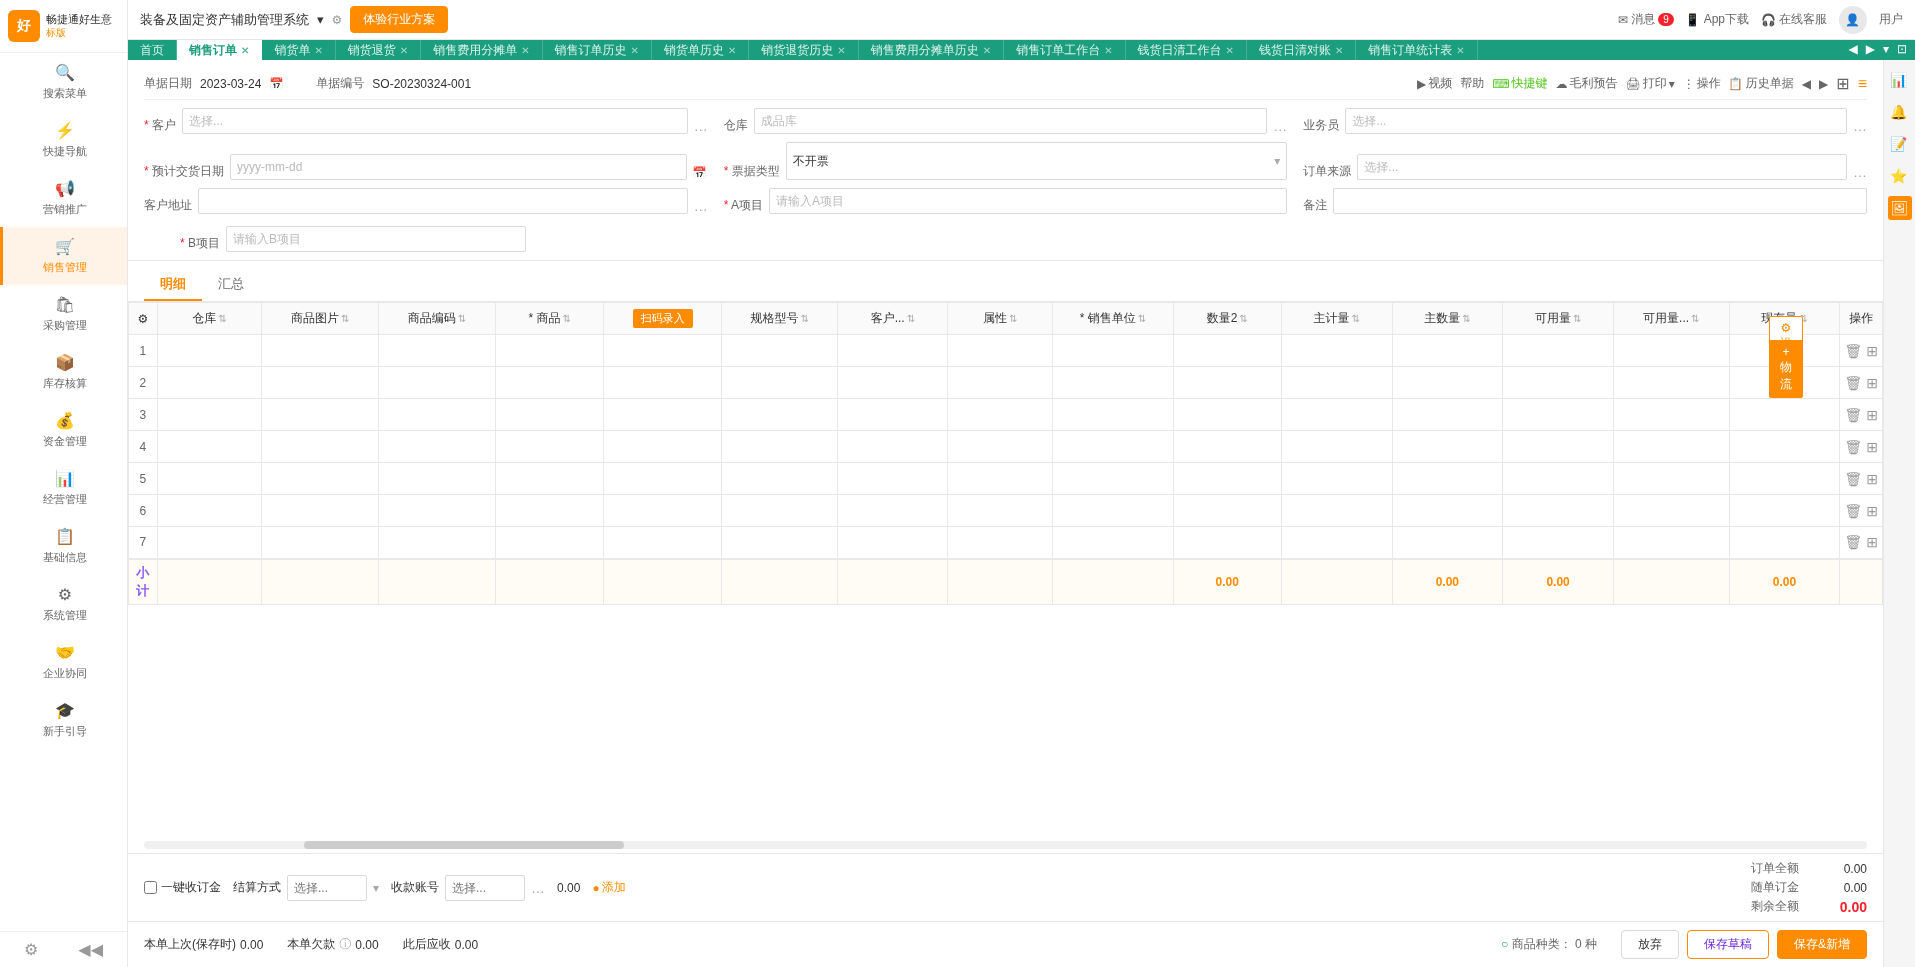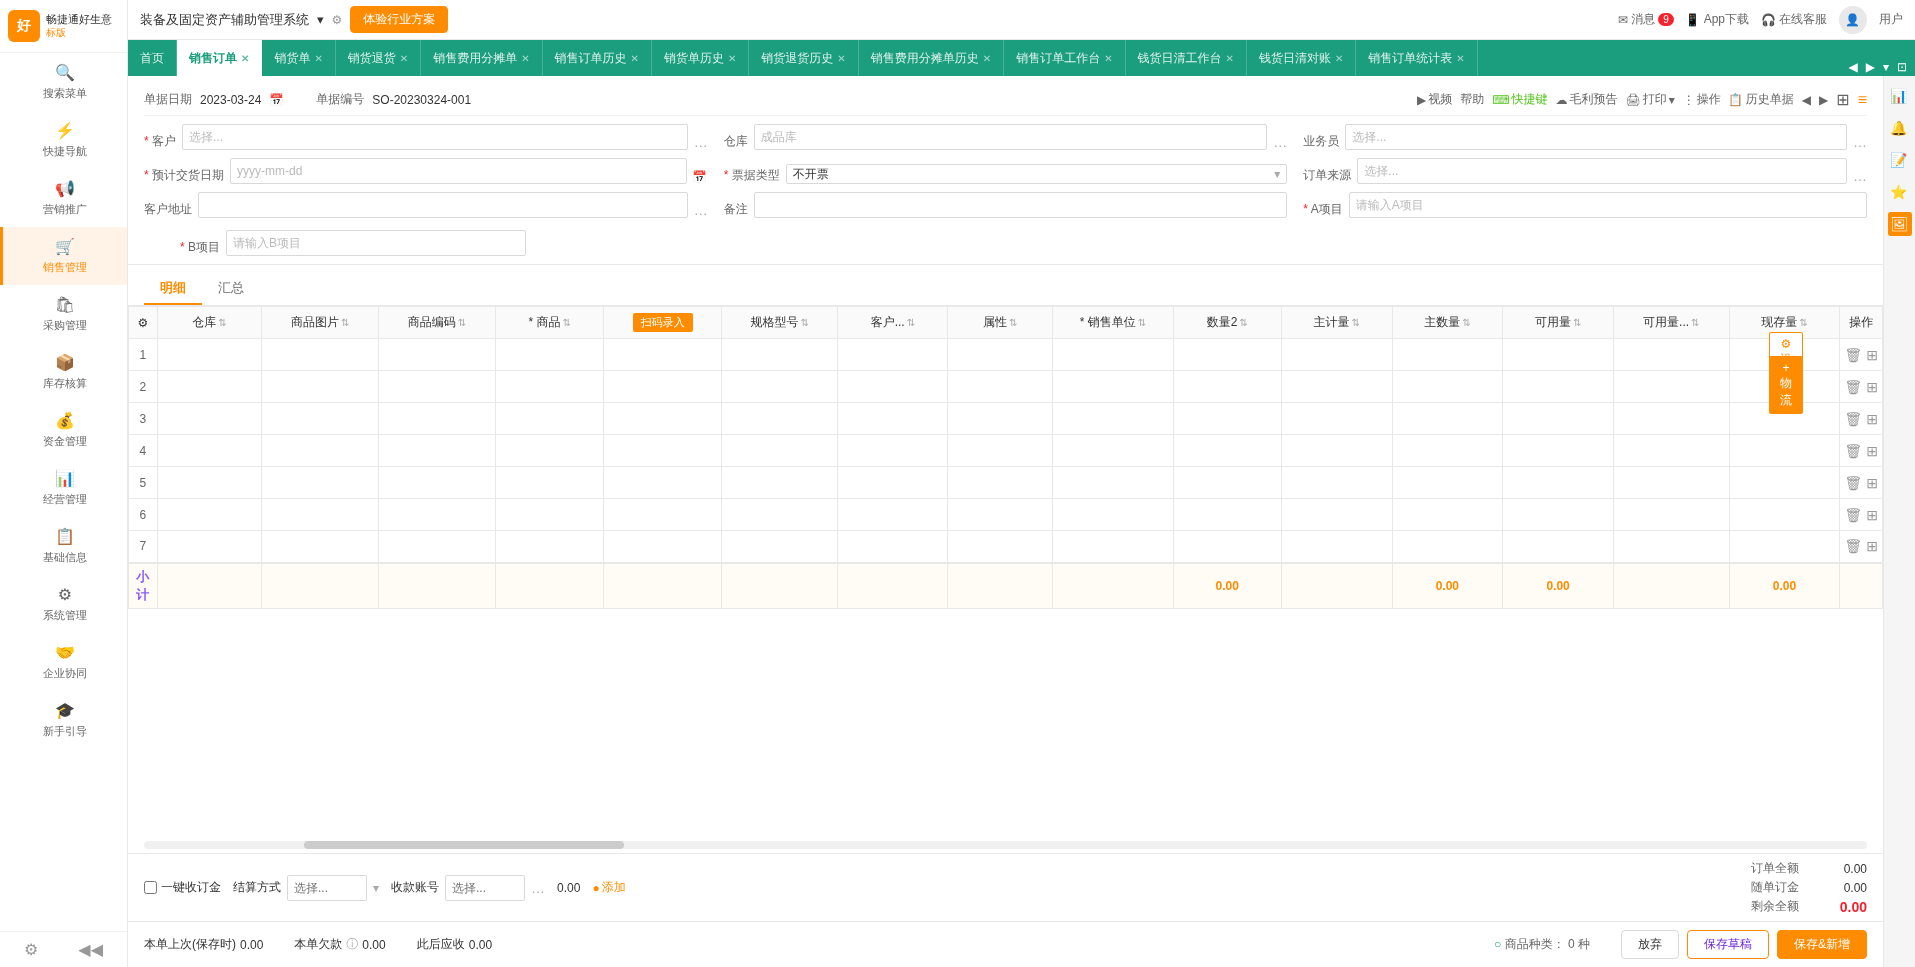--- a/index.html
+++ b/index.html
@@ -30,21 +30,21 @@
     .topbar-title { font-size: 13px; color: #333; flex-shrink: 0; }
     .topbar-dropdown { font-size: 13px; color: #333; cursor: pointer; }
     .topbar-spacer { flex: 1; }
     .topbar-btn { padding: 4px 12px; border-radius: 4px; font-size: 12px; cursor: pointer; }
     .topbar-btn-primary { background: #ff8c00; color: #fff; border: 1px solid #ff8c00; }
     .topbar-actions { display: flex; align-items: center; gap: 12px; color: #666; font-size: 12px; }
     .topbar-actions span { cursor: pointer; display: flex; align-items: center; gap: 3px; }
     .badge { background: #f5222d; color: #fff; border-radius: 10px; padding: 1px 5px; font-size: 10px; }
 
     
-    .tabbar { height: 36px; background: #1a9e7e; display: flex; align-items: flex-end; overflow: hidden; }
+    .tabbar { height: 20px; background: #1a9e7e; display: flex; align-items: flex-start; overflow: hidden; }
     .tab-item { padding: 0 12px; height: 100%; display: flex; align-items: center; color: rgba(255,255,255,0.85); font-size: 12px; cursor: pointer; white-space: nowrap; gap: 4px; border-right: 1px solid rgba(255,255,255,0.2); flex-shrink: 0; }
     .tab-item.active { background: #fff; color: #1a9e7e; font-weight: bold; }
     .tab-close { font-size: 10px; opacity: 0.7; }
     .tabbar-nav { display: flex; align-items: center; margin-left: auto; padding: 0 6px; gap: 4px; color: #fff; }
     .tabbar-nav span { cursor: pointer; padding: 2px; }
     .form-area { background: #fff; padding: 8px 16px; border-bottom: 1px solid #e8e8e8; }
 
     
     .toolbar-row { display: flex; align-items: center; gap: 8px; padding: 6px 0; border-bottom: 1px solid #f0f0f0; }
     .toolbar-row label { color: #666; font-size: 12px; }
@@ -54,21 +54,21 @@
     .toolbar-actions span { cursor: pointer; display: flex; align-items: center; gap: 2px; }
 
     
     .form-grid { display: grid; grid-template-columns: 1fr 1fr 1fr; gap: 8px 16px; padding: 8px 0; }
     .form-row { display: flex; align-items: flex-end; gap: 6px; }
     .form-label { color: #666; font-size: 12px; white-space: nowrap; flex-shrink: 0; }
     .form-label.required::before { content: '* '; color: #f5222d; }
     .form-input { flex: 1; border: 1px solid #d9d9d9; border-radius: 2px; padding: 3px 6px; font-size: 12px; color: #333; background: #fff; min-width: 0; height: 26px; }
     .form-input::placeholder { color: #bbb; }
     .form-dots { color: #aaa; font-size: 14px; cursor: pointer; }
-    .select-with-arrow { display: flex; align-items: center; gap: 2px; border: 1px solid #d9d9d9; border-radius: 2px; padding: 3px 6px; height: 20px; flex: 1; background: #fff; cursor: pointer; }
+    .select-with-arrow { display: flex; align-items: center; gap: 2px; border: 1px solid #d9d9d9; border-radius: 2px; padding: 3px 6px; height: 38px; flex: 1; background: #fff; cursor: pointer; }
     .select-arrow { color: #aaa; }
 
     
     .detail-tabs { display: flex; gap: 0; padding: 8px 16px 0; background: #fff; border-bottom: 1px solid #e8e8e8; }
     .detail-tab { padding: 6px 16px; font-size: 13px; cursor: pointer; color: #666; border-bottom: 2px solid transparent; }
     .detail-tab.active { color: #ff8c00; border-bottom-color: #ff8c00; font-weight: bold; }
 
     
     .table-container { flex: 1; overflow: auto; background: #fff; }
     .data-table { width: 100%; border-collapse: collapse; font-size: 12px; }
@@ -99,21 +99,21 @@
     .payment-amount { color: #333; font-size: 12px; }
 
     
     .summary-box { margin-left: auto; display: flex; flex-direction: column; gap: 2px; text-align: right; font-size: 12px; align-items: flex-end; }
     .summary-row { display: flex; align-items: center; gap: 8px; justify-content: flex-end; }
     .summary-label { color: #666; }
     .summary-value { color: #333; min-width: 60px; text-align: right; }
     .summary-value.total { color: #f5222d; font-size: 14px; font-weight: bold; }
 
     
-    .footer-bar { background: #fff; border-top: 1px solid #e8e8e8; padding: 8px 16px; display: flex; align-items: center; gap: 31px; }
+    .footer-bar { background: #fff; border-top: 1px solid #e8e8e8; padding: 8px 16px; display: flex; align-items: center; gap: 24px; }
     .footer-stat { font-size: 12px; color: #666; display: flex; align-items: center; gap: 4px; }
     .footer-stat span { color: #333; }
     .footer-spacer { flex: 1; }
     .footer-info { font-size: 12px; color: #666; }
     .footer-actions { display: flex; gap: 8px; }
     .btn { padding: 5px 16px; border-radius: 4px; font-size: 12px; cursor: pointer; border: 1px solid; }
     .btn-default { background: #fff; color: #333; border-color: #d9d9d9; }
     .btn-primary { background: #ff8c00; color: #fff; border-color: #ff8c00; }
     .btn-primary-outline { background: #fff; color: #6d28d9; border-color: #ff8c00; }
 
@@ -368,26 +368,26 @@
               <input class="form-input" placeholder="选择..." style="">
               <span class="form-dots">…</span>
             </div>
 
             <div class="form-row">
               <span class="form-label">客户地址</span>
               <input class="form-input" style="">
               <span class="form-dots">…</span>
             </div>
             <div class="form-row">
+              <span class="form-label required">A项目</span>
+              <input class="form-input" placeholder="请输入A项目" style="">
+            </div>
+            <div class="form-row">
               <span class="form-label">备注</span>
               <input class="form-input" style="flex: 2 1 0%;">
-            </div>
-            <div class="form-row">
-              <span class="form-label required">A项目</span>
-              <input class="form-input" placeholder="请输入A项目" style="">
             </div>
           </div>
 
           <div class="form-row" style="padding: 4px 0 0 0;">
             <span style="width: 30px;"></span>
             <span class="form-label required">B项目</span>
             <input class="form-input" style="width: 300px; flex: 0 0 auto;" placeholder="请输入B项目">
           </div>
 
         </div>

